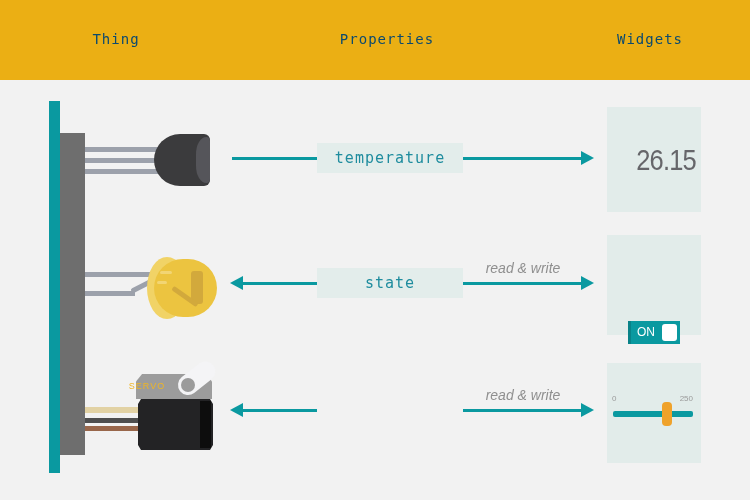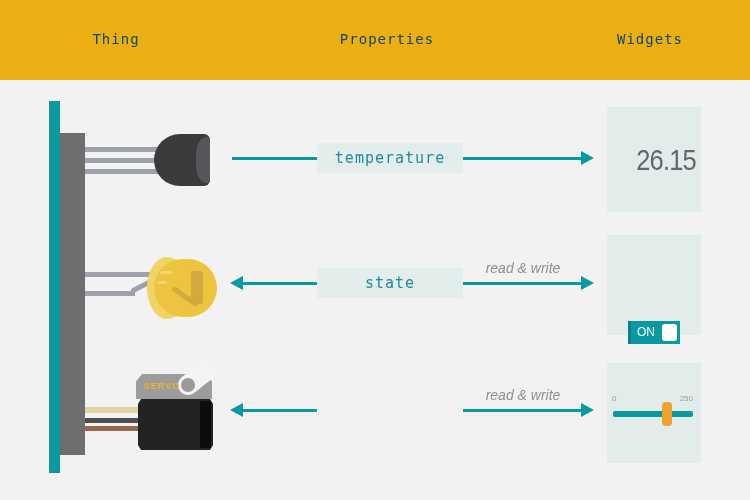--- a/index.html
+++ b/index.html
@@ -26,22 +26,22 @@
   .sensor-shine { position:absolute; left:196px; top:137px; width:14px; height:46px; background:#55555A; border-radius:100% 5px 5px 100% / 50% 5px 5px 50%; }
 
   .led-back  { position:absolute; left:147px; top:257px; width:40px; height:62px; background:#F1D366; border-radius:50%; }
   .led-body  { position:absolute; left:154px; top:259px; width:63px; height:58px; background:#ECC440; border-radius:30px; }
   .led-bar   { position:absolute; left:191px; top:271px; width:12px; height:33px; background:#D2A93C; border-radius:3px; }
   .led-diag  { position:absolute; left:170px; top:294px; width:30px; height:5px; background:#D2A93C; border-radius:2px; transform:rotate(35deg); }
   .led-dash  { position:absolute; background:#F2D573; border-radius:2px; }
 
   .servo-top   { position:absolute; left:136px; top:374px; width:76px; height:25px; background:#9C9C9C;
                  clip-path:polygon(0 100%, 0 30%, 8% 0, 92% 0, 100% 30%, 100% 100%); }
-  .servo-label { position:absolute; left:141px; top:381px; width:42px; text-align:center;
-                 color:#EFB525; font-size:9px; font-weight:bold; letter-spacing:1px; }
+  .servo-label { position:absolute; left:126px; top:381px; width:42px; text-align:center;
+                 color:#EFB525; font-size:9px; font-weight:normal; letter-spacing:1px; }
   .servo-horn  { position:absolute; left:178px; top:375px; width:42px; height:20px; background:#F4F4F6;
                  border-radius:10px; transform:rotate(-38deg); transform-origin:10px 10px; }
   .servo-hub   { position:absolute; left:181px; top:378px; width:14px; height:14px; background:#9B9B9B; border-radius:50%; }
   .servo-body  { position:absolute; left:138px; top:399px; width:75px; height:51px; background:#232325;
                  clip-path:polygon(4% 0, 96% 0, 100% 10%, 100% 90%, 96% 100%, 4% 100%, 0 90%, 0 10%); }
   .servo-shade { position:absolute; left:200px; top:401px; width:11px; height:47px; background:#0D0D0D; }
 
   
   .prop-box {
     position:absolute; left:317px; width:146px; height:30px; background:#E3EDEB;

